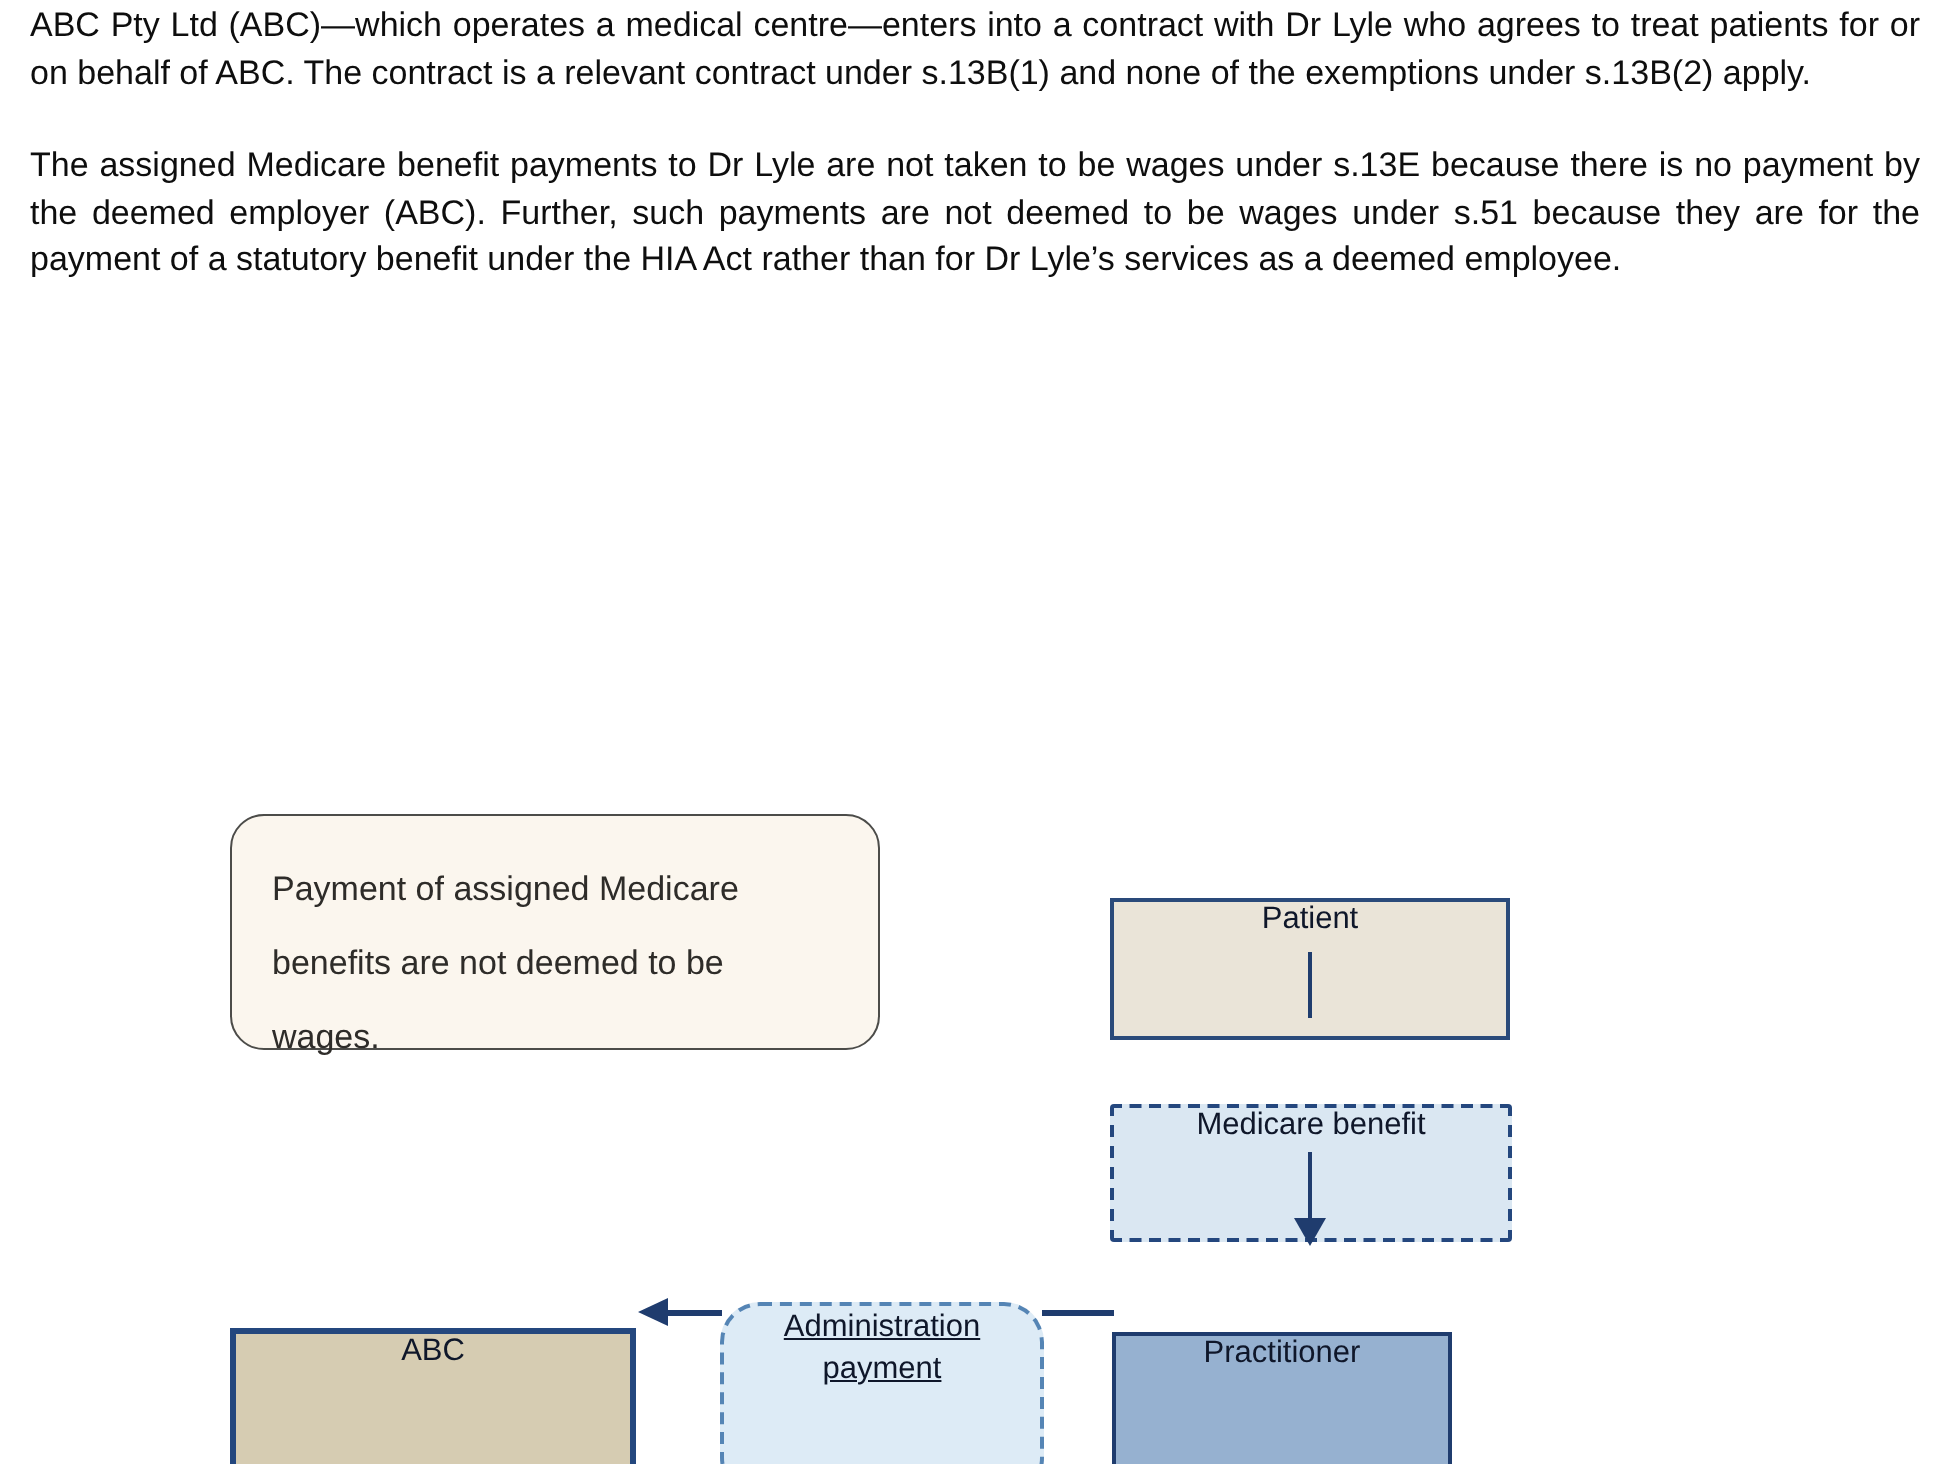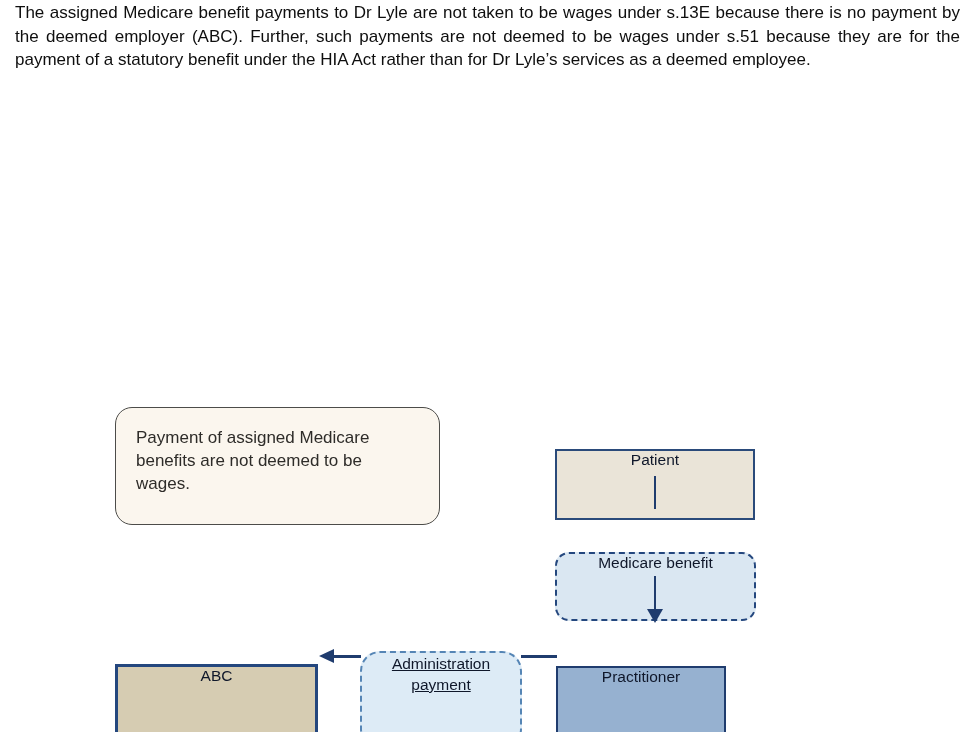--- a/index.html
+++ b/index.html
@@ -43,37 +43,37 @@
   .callout {
     position: absolute;
     left: 115px; top: 407px;
     width: 325px; height: 118px;
     box-sizing: border-box;
     background: #fbf6ee;
     border: 1.5px solid #4c4c49;
     border-radius: 17px;
     color: #2e2c29;
     font-size: 17px;
-    line-height: 23px;
+    line-height: 37px;
     padding: 18px 20px 0 20px;
     text-align: left;
   }
 
   .patient {
     left: 555px; top: 405px;
     width: 200px; height: 71px;
     background: #eae4d8;
     border: 2.5px solid #2a4a7a;
   }
   .medicare {
     left: 555px; top: 508px;
     width: 201px; height: 69px;
     background: #dae7f2;
     border: 2.5px dashed #24477e;
-    border-radius: 14px;
+    border-radius: 2px;
   }
   .practitioner {
     left: 556px; top: 622px;
     width: 170px; height: 70px;
     background: #96b1d0;
     border: 2.5px solid #1f3c6e;
   }
   .abc {
     left: 115px; top: 620px;
     width: 203px; height: 75px;
@@ -114,20 +114,21 @@
     border-bottom: 7.5px solid transparent;
     border-right: 15px solid #1f3c6e;
   }
 </style>
 </head>
 <body>
 
 <div class="page">
 
   <div class="doc-text">
+    <p>ABC Pty Ltd (ABC)—which operates a medical centre—enters into a contract with Dr Lyle who agrees to treat patients for or on behalf of ABC. The contract is a relevant contract under s.13B(1) and none of the exemptions under s.13B(2) apply.</p>
     <p>The assigned Medicare benefit payments to Dr Lyle are not taken to be wages under s.13E because there is no payment by the deemed employer (ABC). Further, such payments are not deemed to be wages under s.51 because they are for the payment of a statutory benefit under the HIA Act rather than for Dr Lyle’s services as a deemed employee.</p>
   </div>
 
   <div>
 
     <div class="callout">
       <span>Payment of assigned Medicare benefits are not deemed to be wages.</span>
     </div>
 
     <div class="node patient">

